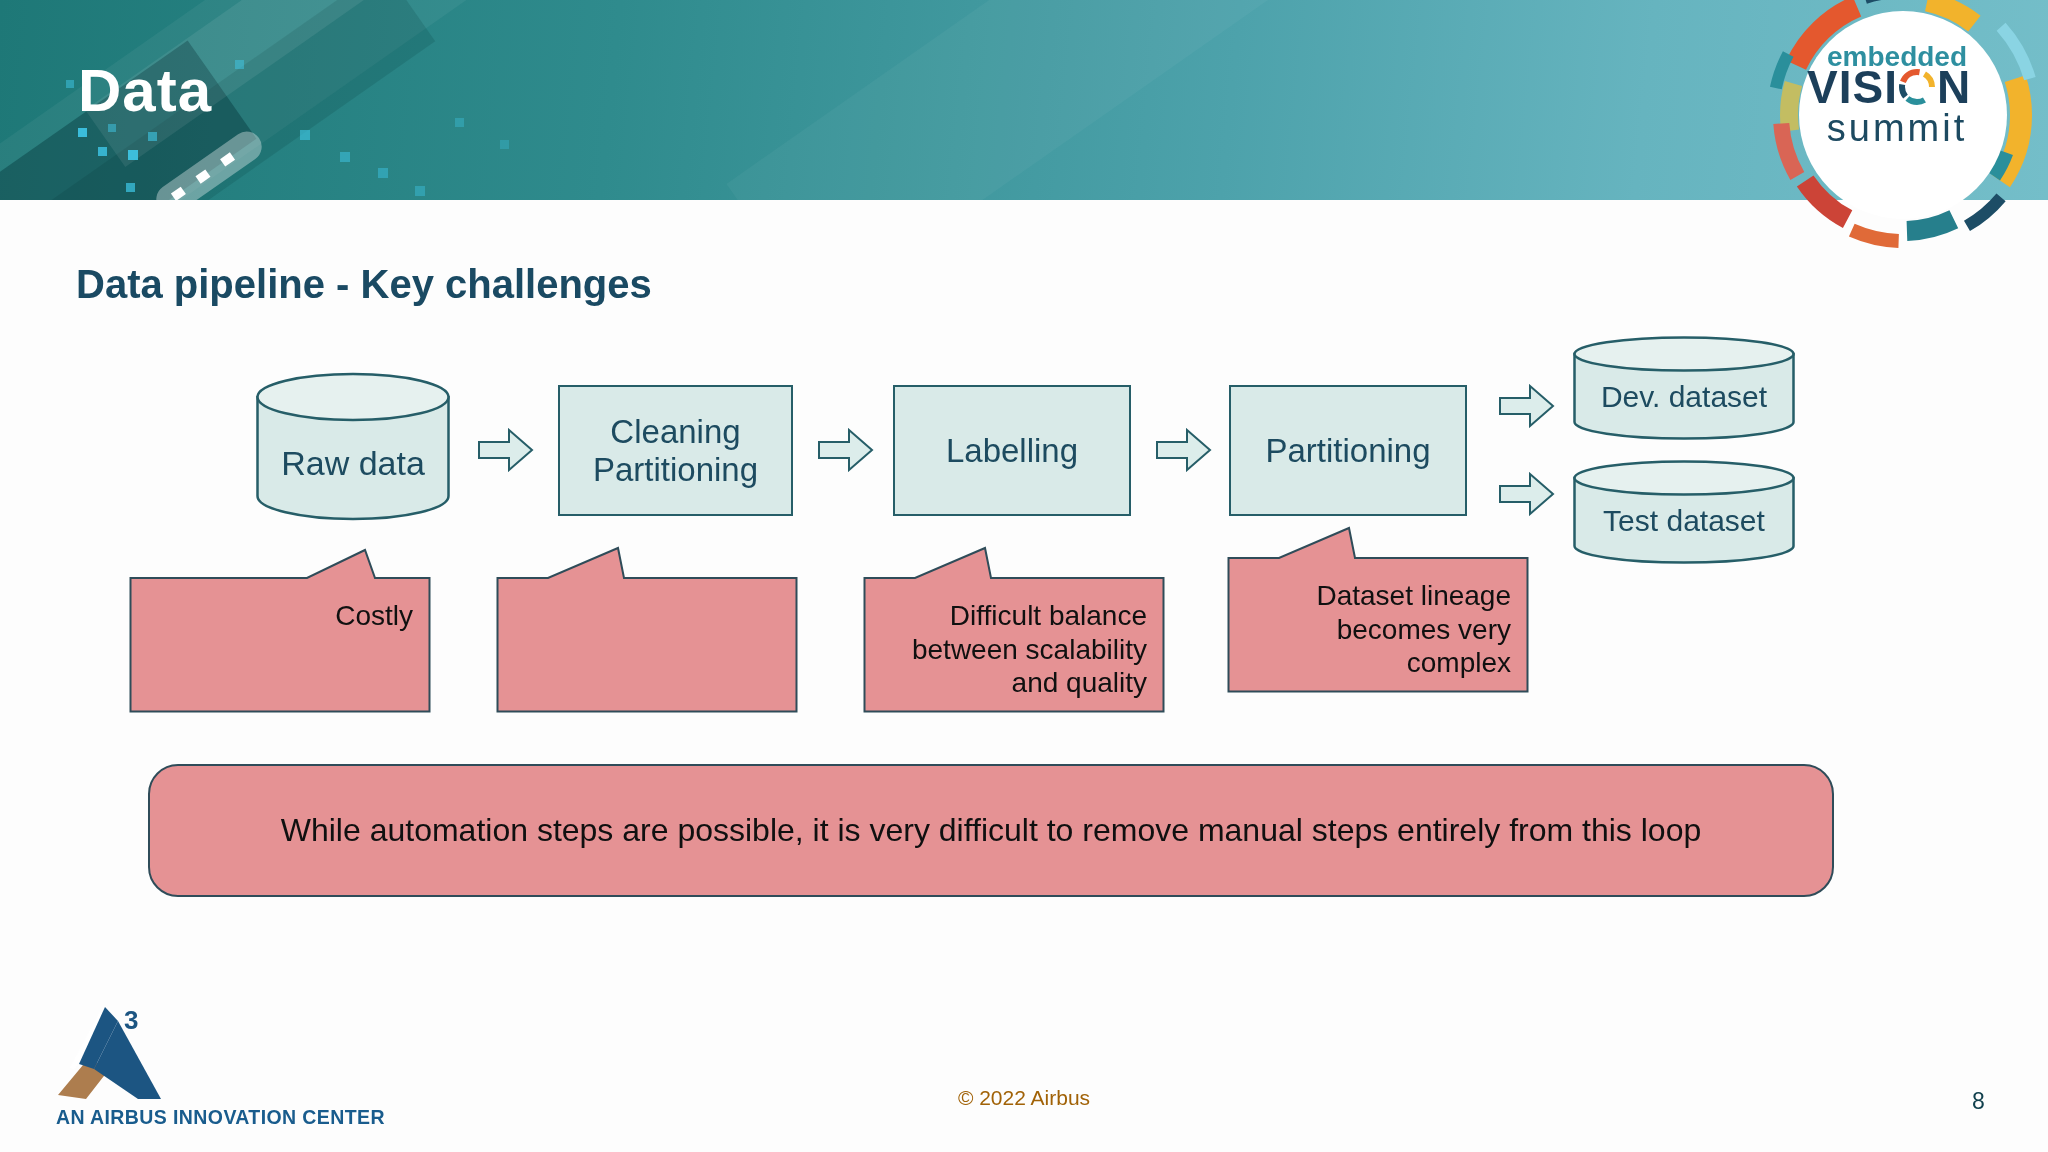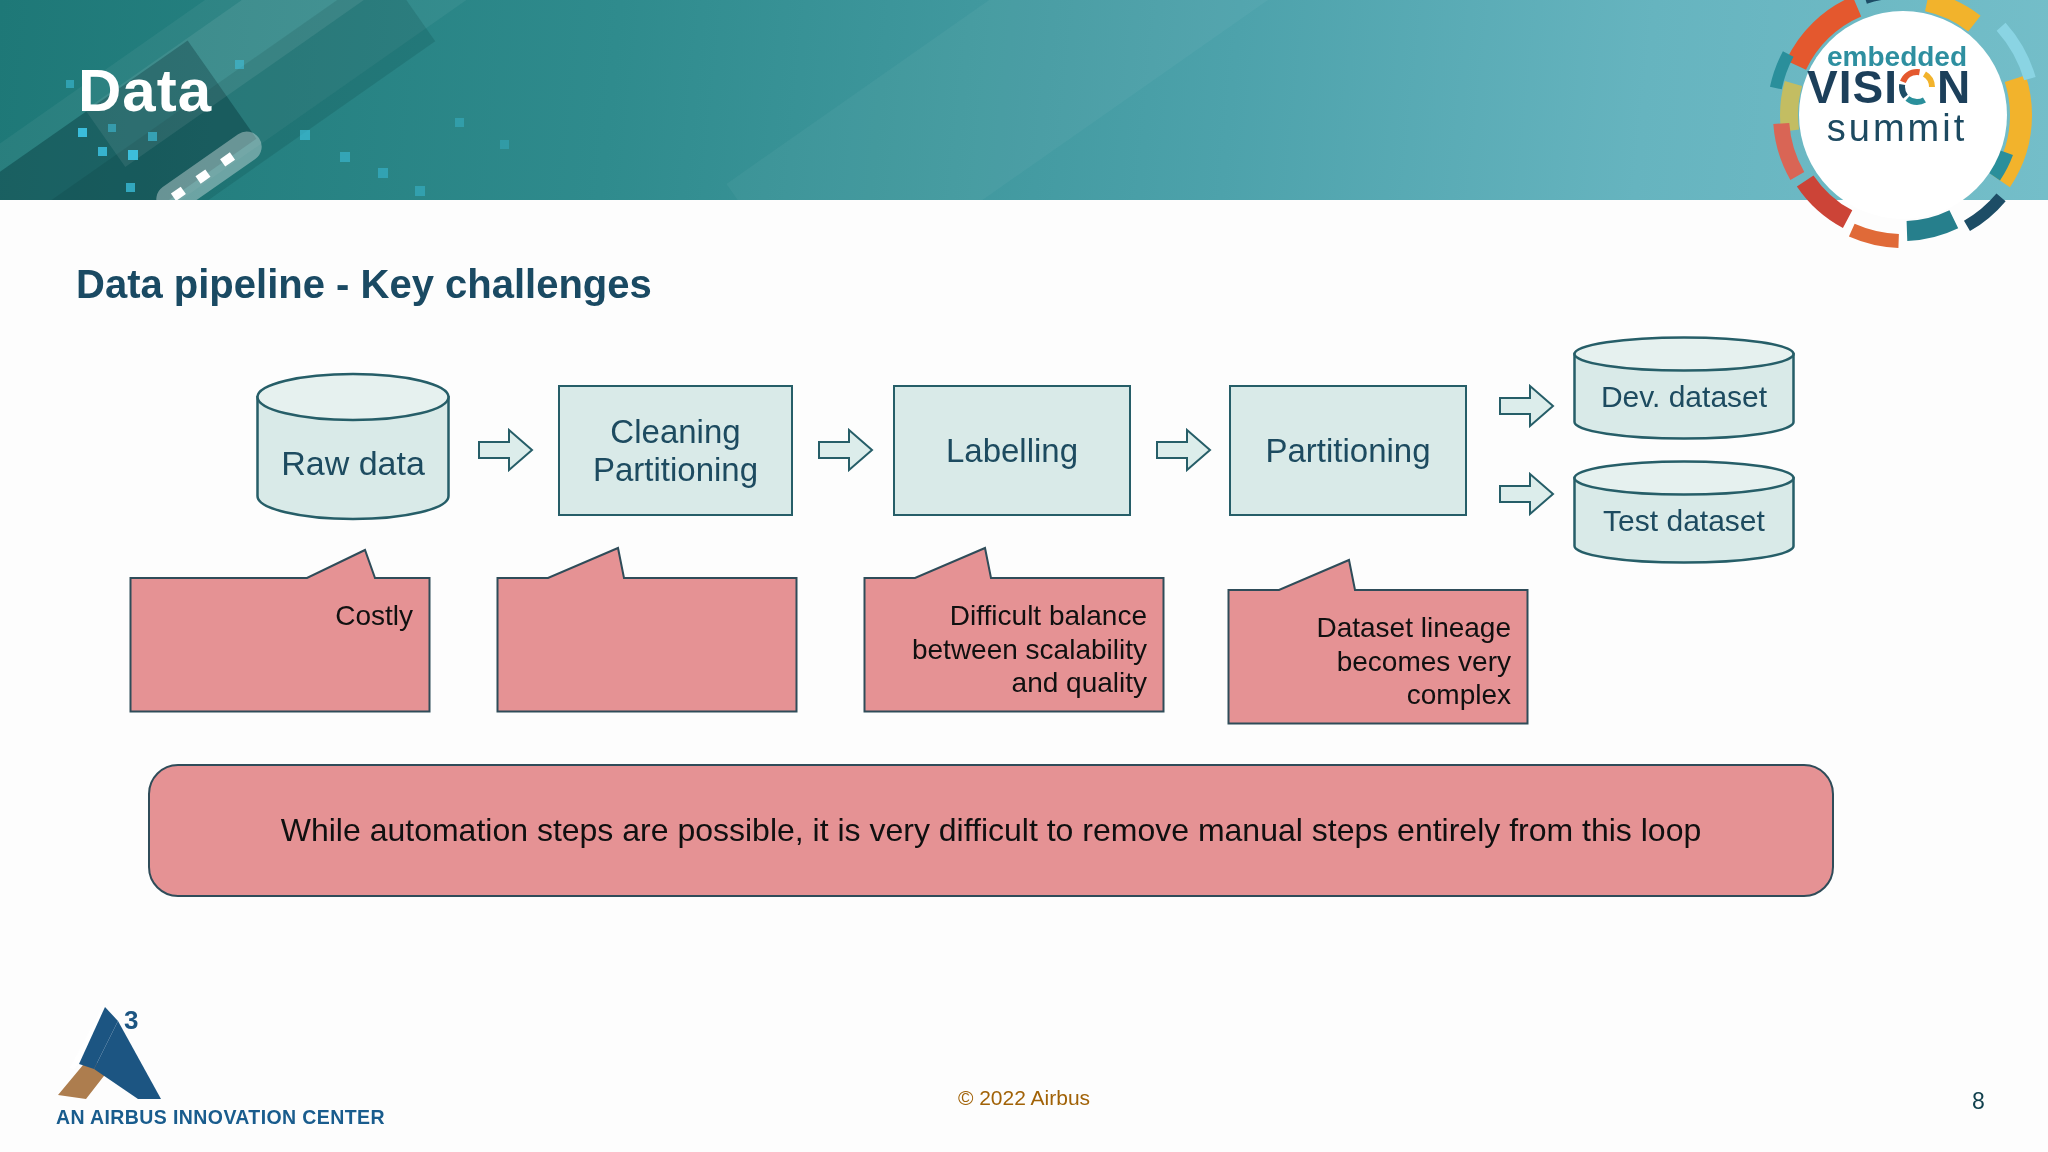--- a/index.html
+++ b/index.html
@@ -185,21 +185,21 @@
       </svg>
     </div>
 
     <div class="callout" style="left:863px;top:543px;">
       <svg width="302" height="170" viewBox="0 0 302 170">
         <polygon points="1.5,35 52,35 122,5 128,35 300.5,35 300.5,168.5 1.5,168.5" fill="#e59294" stroke="#2f4c59" stroke-width="2"></polygon>
       </svg>
       <div class="callout-text">Difficult balance between scalability and quality</div>
     </div>
 
-    <div class="callout" style="left:1227px;top:555px;">
+    <div class="callout" style="left:1227px;top:523px;">
       <svg width="302" height="170" viewBox="0 0 302 170">
         <polygon points="1.5,35 52,35 122,5 128,35 300.5,35 300.5,168.5 1.5,168.5" fill="#e59294" stroke="#2f4c59" stroke-width="2"></polygon>
       </svg>
       <div class="callout-text">Dataset lineage becomes very complex</div>
     </div>
 
     <div class="banner">
       <span>While automation steps are possible, it is very difficult to remove manual steps entirely from this loop</span>
     </div>
   </div>

